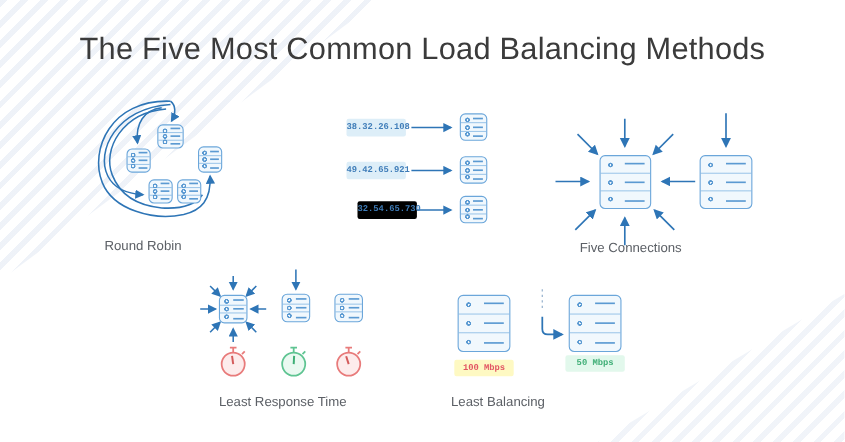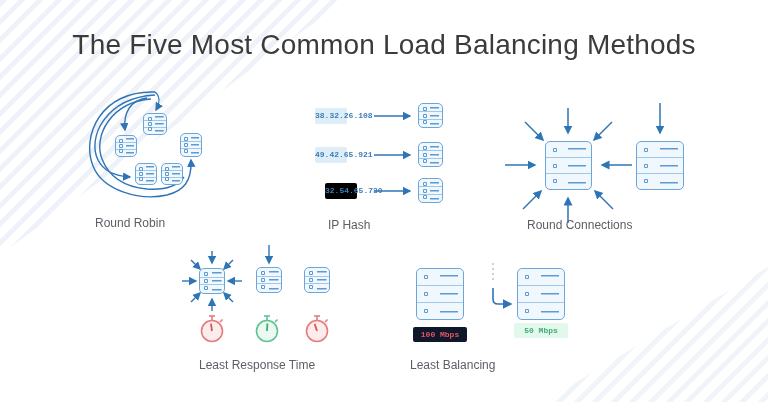--- a/index.html
+++ b/index.html
@@ -34,21 +34,21 @@
       linear-gradient(#5b9ad2,#5b9ad2),
       linear-gradient(#5b9ad2,#5b9ad2),
       linear-gradient(#5b9ad2,#5b9ad2),
       linear-gradient(#a0c8ea,#a0c8ea),
       linear-gradient(#a0c8ea,#a0c8ea);
     background-repeat:no-repeat;
     background-size:6px 6px,6px 6px,6px 6px,40% 1.5px,40% 1.5px,40% 1.5px,100% 1px,100% 1px;
     background-position:16% 12%,16% 50%,16% 88%,82% 13%,82% 50%,82% 87%,0 33.3%,0 66.7%;}
   .arrows{position:absolute;left:0;top:0;}
   
-  .ipbox{position:absolute;width:32px;height:16px;line-height:16px;text-align:center;border-radius:2px;
+  .ipbox{position:absolute;width:54px;height:16px;line-height:16px;text-align:center;border-radius:2px;
     font-family:"Liberation Mono", monospace;font-size:8px;font-weight:700;letter-spacing:0;}
   
   .bwbox{position:absolute;width:54px;height:15px;line-height:15px;text-align:center;border-radius:2px;
     font-family:"Liberation Mono", monospace;font-size:8px;font-weight:700;}
   .stopwatch{position:absolute;}
 </style>
 </head>
 <body>
 
 <div class="canvas">
@@ -91,40 +91,39 @@
         <line x1="62" y1="60" x2="98" y2="60" marker-end="url(#ah)"></line>
         <line x1="62" y1="96" x2="98" y2="96" marker-end="url(#ah)"></line>
       </g>
     </svg>
     <div class="ipbox" style="left:3px;top:13px;background:#ddeef8;color:#3e7cb8">38.32.26.108</div>
     <div class="ipbox" style="left:3px;top:52px;background:#ddeef8;color:#3e7cb8">49.42.65.921</div>
     <div class="ipbox" style="left:13px;top:88px;background:#000000;color:#3e7cb8">32.54.65.730</div>
     <div class="server" style="left:106px;top:8px;width:25px;height:25px"></div>
     <div class="server" style="left:106px;top:47px;width:25px;height:25px"></div>
     <div class="server" style="left:106px;top:83px;width:25px;height:25px"></div>
-    <div class="mlabel" style="left:16px;top:123px;width:100px">IP Hash</div>
   </section>
 
   <section class="method sec-lc">
     <svg class="arrows" width="200" height="145" viewBox="0 0 200 145">
       <g fill="none" stroke="#2e75b6" stroke-width="1.5">
         <line x1="68" y1="13" x2="68" y2="38" marker-end="url(#ah)"></line>
         <line x1="68" y1="128" x2="68" y2="103" marker-end="url(#ah)"></line>
         <line x1="5" y1="70" x2="35" y2="70" marker-end="url(#ah)"></line>
         <line x1="132" y1="70" x2="102" y2="70" marker-end="url(#ah)"></line>
         <line x1="25" y1="27" x2="43" y2="45" marker-end="url(#ah)"></line>
         <line x1="112" y1="27" x2="94" y2="45" marker-end="url(#ah)"></line>
         <line x1="23" y1="114" x2="41" y2="96" marker-end="url(#ah)"></line>
         <line x1="113" y1="114" x2="95" y2="96" marker-end="url(#ah)"></line>
         <line x1="160" y1="8" x2="160" y2="38" marker-end="url(#ah)"></line>
       </g>
     </svg>
     <div class="server" style="left:45px;top:46px;width:47px;height:49px"></div>
     <div class="server" style="left:136px;top:46px;width:48px;height:49px"></div>
-    <div class="mlabel" style="left:27px;top:123px;width:160px">Round Connections</div>
+    <div class="mlabel" style="left:27px;top:123px;width:160px">Five Connections</div>
   </section>
 
   <section class="method sec-lrt">
     <svg class="arrows" width="175" height="135" viewBox="0 0 175 135">
       <g fill="none" stroke="#2e75b6" stroke-width="1.4">
         <line x1="32" y1="8" x2="32" y2="20" marker-end="url(#ah)"></line>
         <line x1="32" y1="68" x2="32" y2="56" marker-end="url(#ah)"></line>
         <line x1="2" y1="38" x2="16" y2="38" marker-end="url(#ah)"></line>
         <line x1="62" y1="38" x2="48" y2="38" marker-end="url(#ah)"></line>
         <line x1="11" y1="17" x2="20" y2="26" marker-end="url(#ah)"></line>
@@ -171,18 +170,18 @@
 
   <section class="method sec-lb">
     <svg class="arrows" width="175" height="125" viewBox="0 0 175 125">
       <g fill="none" stroke="#2e75b6">
         <line x1="83" y1="8" x2="83" y2="28" stroke-width="1.2" stroke-dasharray="2 3" stroke="#9db6d0"></line>
         <path d="M 83 33 L 83 44 Q 83 49, 88 49 L 101 49" stroke-width="1.6" marker-end="url(#ah)"></path>
       </g>
     </svg>
     <div class="server" style="left:6px;top:13px;width:48px;height:52px"></div>
     <div class="server" style="left:107px;top:13px;width:48px;height:52px"></div>
-    <div class="bwbox" style="left:3px;top:72px;background:#0f172a;color:#e25563">100 Mbps</div>
+    <div class="bwbox" style="left:3px;top:72px;background:#fef9c3;color:#e25563">100 Mbps</div>
     <div class="bwbox" style="left:104px;top:68px;background:#e2f8ec;color:#3fae76">50 Mbps</div>
     <div class="mlabel" style="left:0;top:103px;width:160px">Least Balancing</div>
   </section>
 
 </div>
 
 </body></html>

